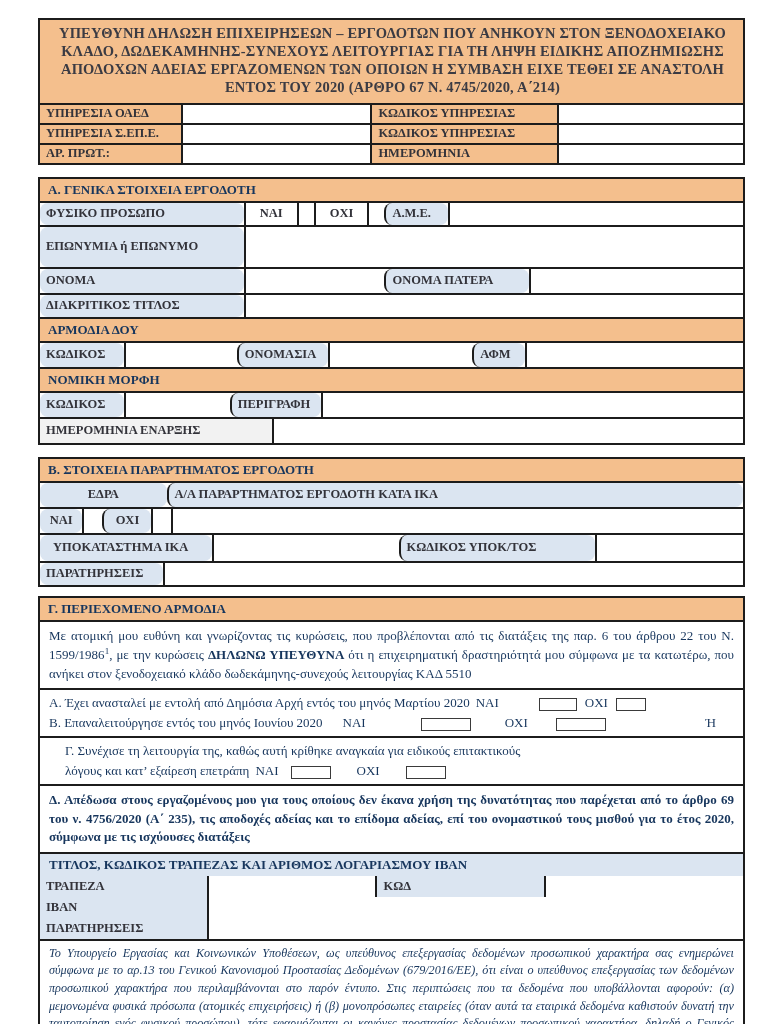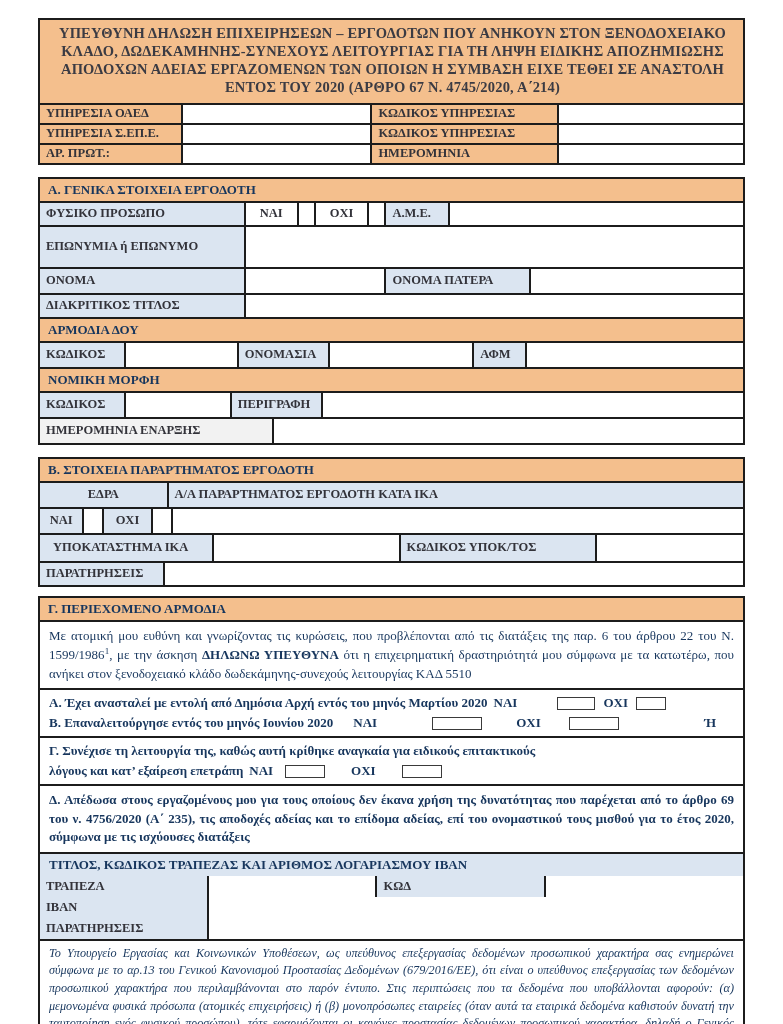--- a/index.html
+++ b/index.html
@@ -24,34 +24,34 @@
     background:var(--orange);color:#3B3B43;font-weight:bold;
     font-size:14.5px;line-height:1.25;text-align:center;
     padding:4px 12px 6px 14px;letter-spacing:.2px;
   }
   .row{display:flex;border-top:2px solid var(--bd);align-items:stretch;}
   .row.no-t{border-top:none;}
   .cell{border-left:2px solid var(--bd);display:flex;align-items:center;padding:1px 6px;min-height:18px;}
   .cell:first-child{border-left:none;}
   .lbl{font-weight:bold;font-size:12.5px;color:var(--ink);}
   .or{background:var(--orange);}
-  .lb{background:var(--ltblue);}
+  .lb{background:var(--ltblue);border-radius:8px;}
   .gy{background:var(--grey);}
   .val{background:#fff;}
   .sechead{
     background:var(--orange);color:var(--navy);font-weight:bold;
     font-size:13px;padding:3px 8px;
   }
   .center{justify-content:center;text-align:center;}
   .grow{flex:1 1 auto;text-align:right;}
   .h22{min-height:22px;} .h24{min-height:24px;} .h26{min-height:26px;padding-left:13px;} .h40{min-height:40px;}
   .twoline{line-height:1.25;align-items:center;}
   .para{font-size:13px;line-height:1.42;text-align:justify;padding:5px 9px;color:var(--navy);}
   .para b{font-weight:bold;}
-  .itemline{display:flex;align-items:center;font-weight:bold;font-size:13px;padding:2px 9px;color:var(--navy);}
+  .itemline{display:flex;align-items:flex-end;font-weight:normal;font-size:13px;padding:2px 9px;color:var(--navy);}
   .chk{
     display:inline-block;height:13px;border:1.6px solid #3a3a3a;background:#fff;
     vertical-align:middle;flex:0 0 auto;
   }
   .w38{width:38px;} .w30{width:30px;} .w50{width:50px;} .w40{width:40px;}
   .bankhead{background:var(--ltblue);color:var(--navy);font-weight:bold;font-size:13px;padding:3px 9px;border-top:2px solid var(--bd);}
   .bankrow{display:flex;align-items:stretch;}
   .bankrow .blabel{
     flex:0 0 24%;background:var(--ltblue);border-right:2px solid var(--bd);
     font-weight:bold;font-size:12.5px;color:var(--ink);padding:3px 6px;display:flex;align-items:center;
@@ -179,42 +179,42 @@
       <div class="cell val grow"></div>
     </div>
   </section>
 
   <div class="gap8"></div>
 
   <section class="box">
     <div class="sechead">Γ. ΠΕΡΙΕΧΟΜΕΝΟ ΑΡΜΟΔΙΑ</div>
 
     <div class="para" style="border-top:2px solid var(--bd)">
-      <span>Με ατομική μου ευθύνη και γνωρίζοντας τις κυρώσεις, που προβλέπονται από τις διατάξεις της παρ. 6 του άρθρου 22 του Ν. 1599/1986</span><sup>1</sup><span>, με την άσκηση </span><b>ΔΗΛΩΝΩ ΥΠΕΥΘΥΝΑ</b><span> ότι η επιχειρηματική δραστηριότητά μου σύμφωνα με τα κατωτέρω, που ανήκει στον ξενοδοχειακό κλάδο δωδεκάμηνης-συνεχούς λειτουργίας ΚΑΔ 5510</span>
+      <span>Με ατομική μου ευθύνη και γνωρίζοντας τις κυρώσεις, που προβλέπονται από τις διατάξεις της παρ. 6 του άρθρου 22 του Ν. 1599/1986</span><sup>1</sup><span>, με την κυρώσεις </span><b>ΔΗΛΩΝΩ ΥΠΕΥΘΥΝΑ</b><span> ότι η επιχειρηματική δραστηριότητά μου σύμφωνα με τα κατωτέρω, που ανήκει στον ξενοδοχειακό κλάδο δωδεκάμηνης-συνεχούς λειτουργίας ΚΑΔ 5510</span>
     </div>
 
     <div style="border-top:2px solid var(--bd);padding:3px 0">
       <div class="itemline">
         <span>Α. Έχει ανασταλεί με εντολή από Δημόσια Αρχή εντός του μηνός Μαρτίου 2020</span>
         <span class="sp" style="margin-left:6px">ΝΑΙ</span>
         <span class="chk w38" style="margin-left:40px"></span>
         <span class="sp" style="margin-left:8px">ΟΧΙ</span>
         <span class="chk w30" style="margin-left:8px"></span>
       </div>
       <div class="itemline">
         <span>Β. Επαναλειτούργησε εντός του μηνός Ιουνίου 2020</span>
         <span class="sp" style="margin-left:20px">ΝΑΙ</span>
         <span class="chk w50" style="margin-left:55px"></span>
         <span class="sp" style="margin-left:34px">ΟΧΙ</span>
         <span class="chk w50" style="margin-left:28px"></span>
         <span class="sp" style="margin-left:auto;margin-right:18px">Ή</span>
       </div>
     </div>
 
-    <div style="border-top:2px solid var(--bd);padding:3px 0">
+    <div style="border-top:2px solid var(--bd);padding:3px 16px">
       <div class="itemline">Γ. Συνέχισε τη λειτουργία της, καθώς αυτή κρίθηκε αναγκαία για ειδικούς επιτακτικούς</div>
       <div class="itemline">
         <span>λόγους και κατ’ εξαίρεση επετράπη</span>
         <span class="sp" style="margin-left:6px">ΝΑΙ</span>
         <span class="chk w40" style="margin-left:12px"></span>
         <span class="sp" style="margin-left:26px">ΟΧΙ</span>
         <span class="chk w40" style="margin-left:26px"></span>
       </div>
     </div>
 

